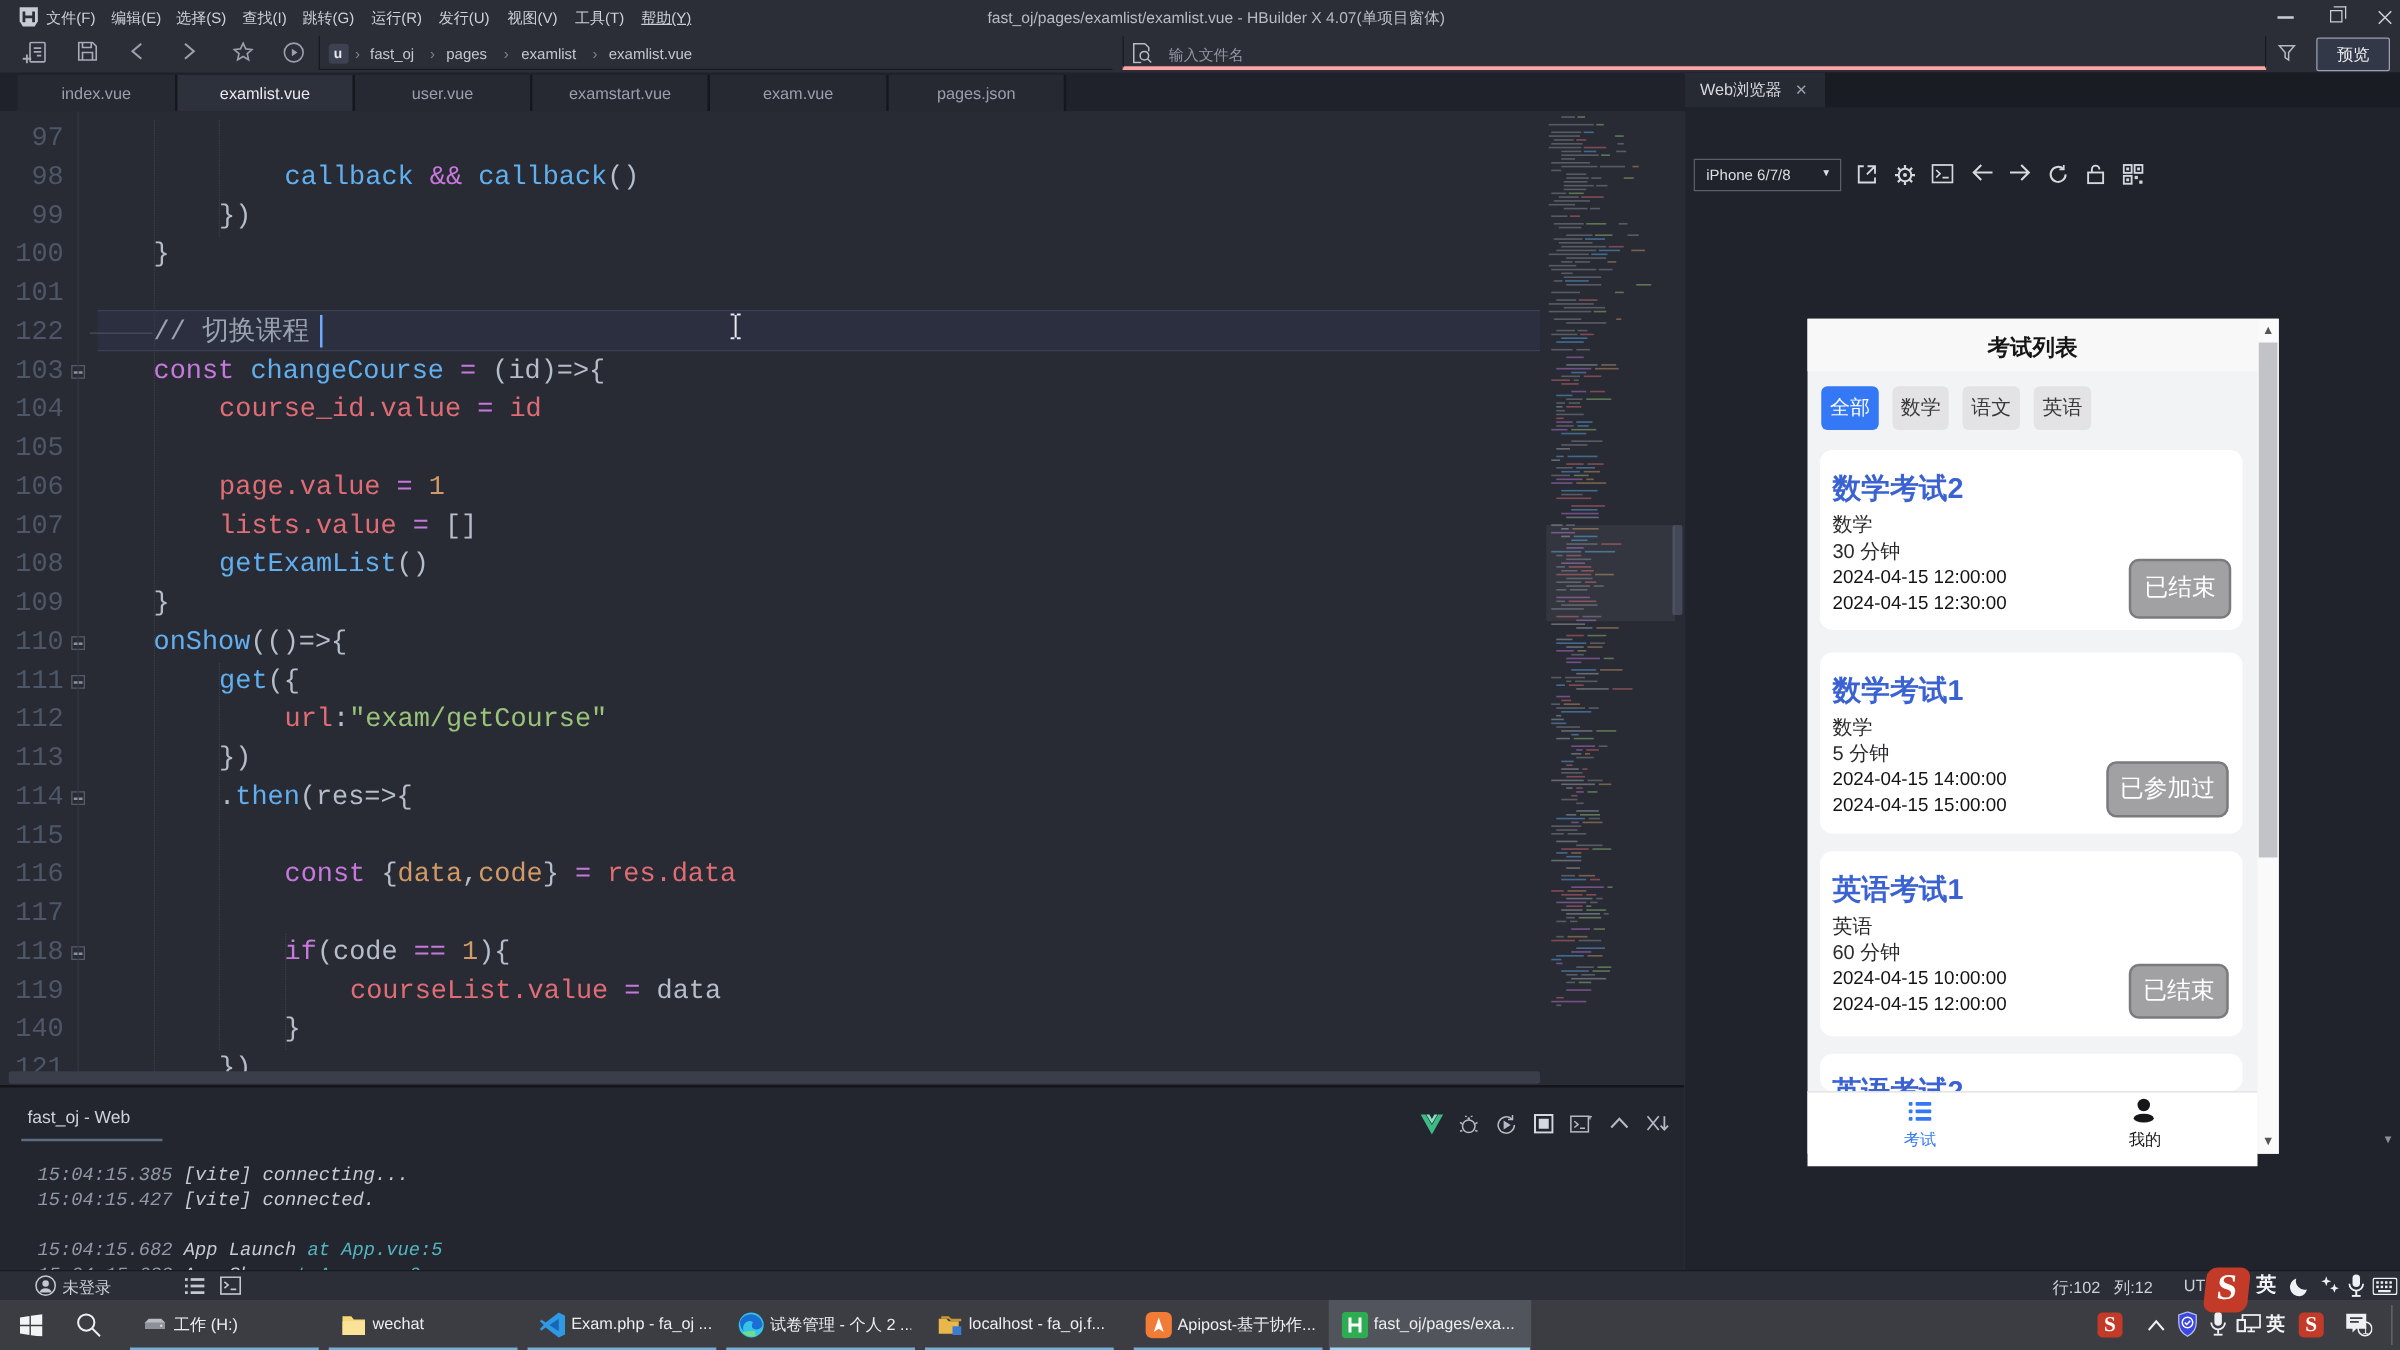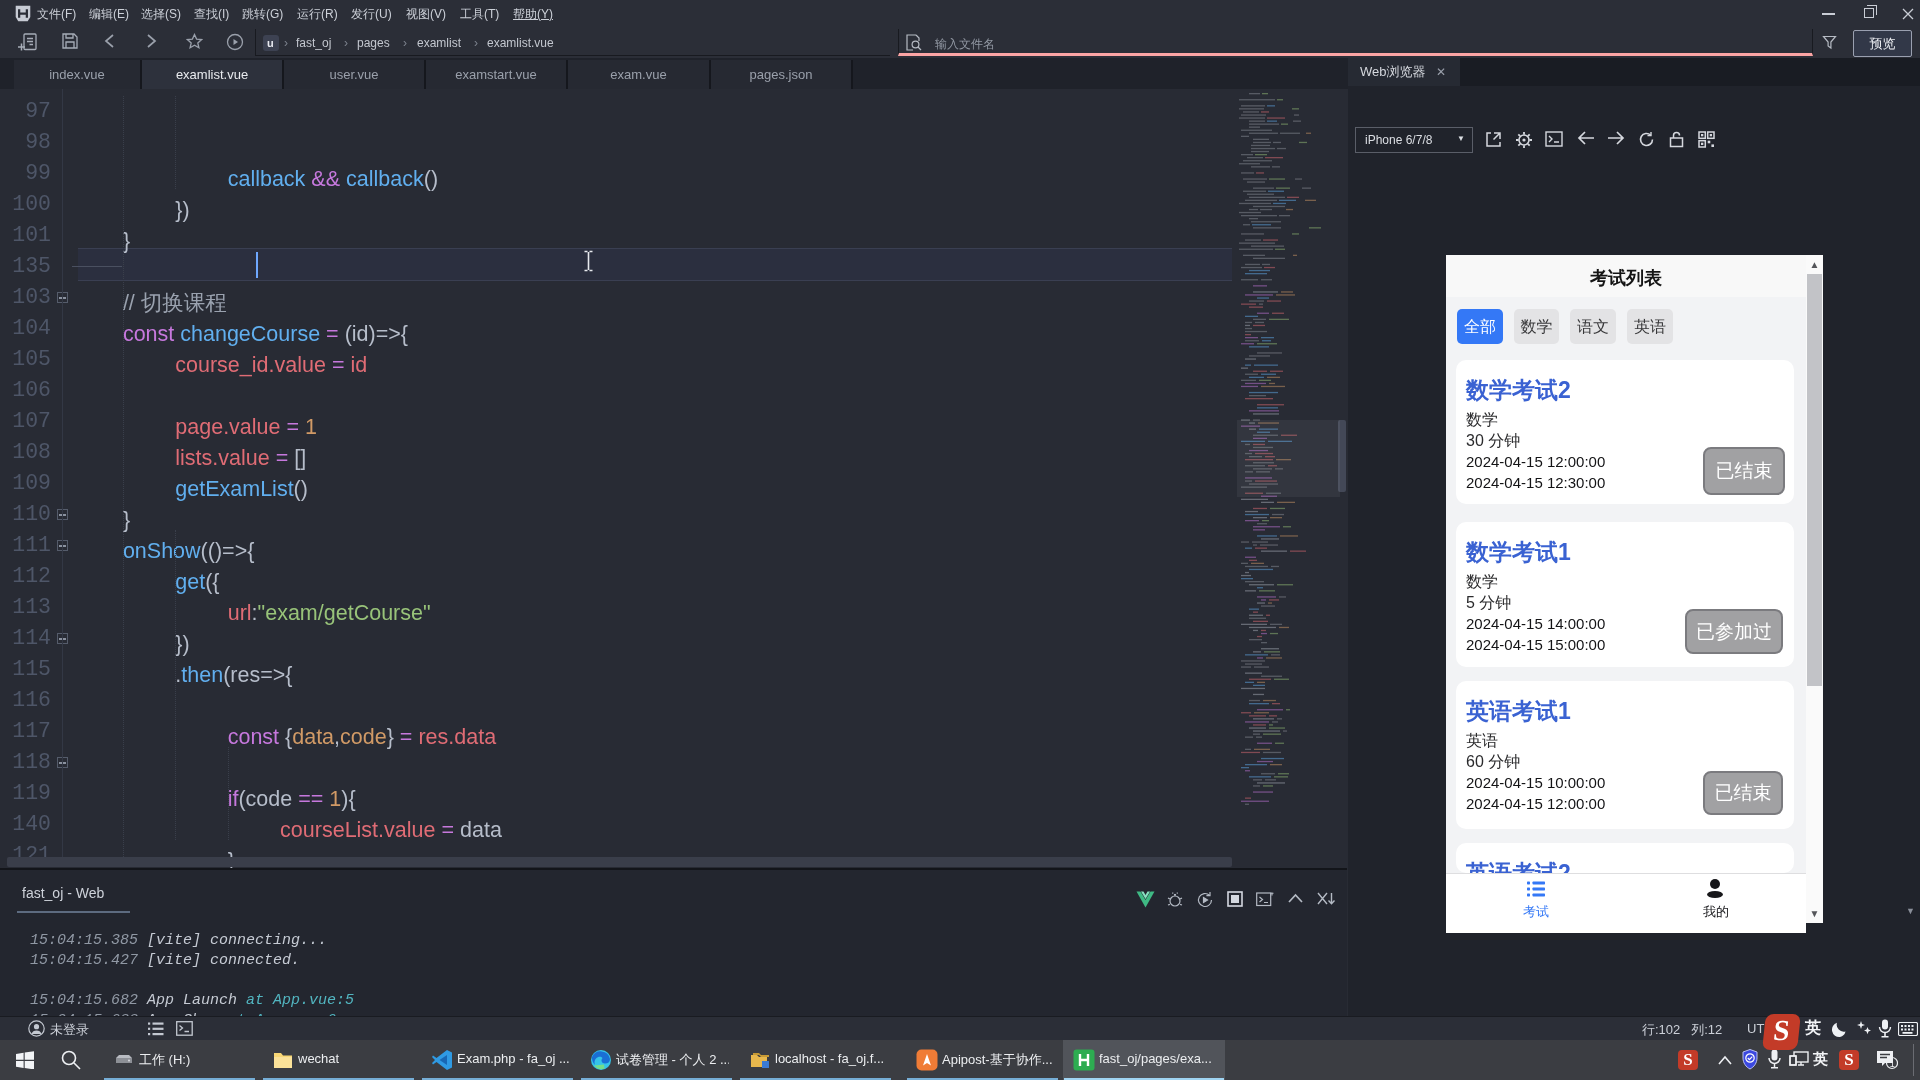--- a/index.html
+++ b/index.html
@@ -26,21 +26,21 @@
 
   
   #tabstrip { position:absolute; left:0; top:58px; width:1920px; height:31px; background:#1f222a; }
   .tab { position:absolute; top:2px; height:29px; background:#262932; color:#9aa0ab; font-size:13px; text-align:center; line-height:29px; border-right:2px solid #15171d; }
   .tab.active { background:#2d313c; color:#e9ebef; height:29px; }
 
   
   #editor { position:absolute; left:0; top:89px; width:1347px; height:779px; background:#282b34; overflow:hidden; }
   #curline { position:absolute; left:78px; top:159px; width:1154px; height:33px; background:#2b2f3f; border-top:1px solid #3a3f52; border-bottom:1px solid #3a3f52; }
   .lnum { position:absolute; width:51px; text-align:right; color:#4e5668; font-family:"Liberation Mono", monospace; font-size:21.5px; line-height:31px; }
-  .cline { position:absolute; left:0; white-space:pre; font-family:Liberation Sans, sans-serif; font-size:21.5px; line-height:31px; color:#b6bdca;margin-top:37px; }
+  .cline { position:absolute; left:0; white-space:pre; font-family:Liberation Mono, monospace; font-size:21.5px; line-height:31px; color:#b6bdca; }
   .fold { position:absolute; left:57px; width:11px; height:11px; border:1px solid #555c6b; background:#282b34; }
   .fold:before { content:""; position:absolute; left:1px; top:3.5px; width:7px; height:2px; background:#8a919e; }
   .guide { position:absolute; width:0; border-left:1px dotted #3a3f4b; }
   .kw { color:#c678dd; } .fn { color:#61afef; } .vr { color:#e06c75; }
   .nm { color:#d19a66; } .st { color:#98c379; } .cm { color:#9aa2af; } .pn { color:#b6bdca; }
   #cursor { position:absolute; left:256px; top:163px; width:2px; height:26px; background:#6fa8ff; }
   #hscroll { position:absolute; left:7px; top:768px; width:1225px; height:10px; background:#3a3e4a; border-radius:2px; }
   #vscroll { position:absolute; left:1338px; top:331px; width:8px; height:72px; background:#434857; border-radius:2px; }
   #minimap { position:absolute; left:1237px; top:0px; opacity:0.78; }
   #mmview { position:absolute; left:1237px; top:331px; width:103px; height:77px; background:rgba(255,255,255,0.055); }
@@ -102,20 +102,21 @@
     <div class="menu" style="left:37px;">文件(F)</div>
     <div class="menu" style="left:89px;">编辑(E)</div>
     <div class="menu" style="left:141px;">选择(S)</div>
     <div class="menu" style="left:194px;">查找(I)</div>
     <div class="menu" style="left:242px;">跳转(G)</div>
     <div class="menu" style="left:297px;">运行(R)</div>
     <div class="menu" style="left:351px;">发行(U)</div>
     <div class="menu" style="left:406px;">视图(V)</div>
     <div class="menu" style="left:460px;">工具(T)</div>
     <div class="menu" style="left:513px;text-decoration:underline;">帮助(Y)</div>
+    <div class="title">fast_oj/pages/examlist/examlist.vue - HBuilder X 4.07(单项目窗体)</div>
     <div class="winbtn" style="left:1822px; top:13px; width:13px; height:1.5px; background:#c9cdd5;"></div>
     <div class="winbtn" style="left:1864px; top:8px; width:10px; height:10px; border:1.3px solid #c9cdd5;"></div>
     <div class="winbtn" style="left:1867px; top:5px; width:10px; height:10px; border:1.3px solid #c9cdd5; border-left:none; border-bottom:none;"></div>
     <svg class="winbtn" style="left:1902px; top:8px;" width="12" height="12" viewBox="0 0 12 12">
         <path d="M1 1l10 10M11 1l-10 10" stroke="#c9cdd5" stroke-width="1.3"></path>
       </svg>
   </div>
 
   <div id="toolbar">
     <div id="crumbline"></div>
@@ -181,21 +182,21 @@
 
     <div id="codehost">
     <div class="lnum" style="top:7px;">97</div>
     <div class="lnum" style="top:38px;">98</div>
     <div class="cline" style="left:227.7px; top:38px;"><span class="fn">callback</span><span class="pn"> </span><span class="kw">&amp;&amp;</span><span class="pn"> </span><span class="fn">callback</span><span class="pn">()</span></div>
     <div class="lnum" style="top:69px;">99</div>
     <div class="cline" style="left:175.3px; top:69px;"><span class="pn">})</span></div>
     <div class="lnum" style="top:100px;">100</div>
     <div class="cline" style="left:122.9px; top:100px;"><span class="pn">}</span></div>
     <div class="lnum" style="top:131px;">101</div>
-    <div class="lnum" style="top:162px;">135</div>
+    <div class="lnum" style="top:162px;">122</div>
     <div class="cline" style="left:122.9px; top:162px;"><span class="cm">// 切换课程</span></div>
     <div class="lnum" style="top:193px;">103</div>
     <div class="cline" style="left:122.9px; top:193px;"><span class="kw">const</span><span class="pn"> </span><span class="fn">changeCourse</span><span class="pn"> </span><span class="kw">=</span><span class="pn"> (id)=&gt;{</span></div>
     <div class="fold" style="top:203px;"></div>
     <div class="lnum" style="top:224px;">104</div>
     <div class="cline" style="left:175.3px; top:224px;"><span class="vr">course_id.value</span><span class="pn"> </span><span class="kw">=</span><span class="pn"> </span><span class="vr">id</span></div>
     <div class="lnum" style="top:255px;">105</div>
     <div class="lnum" style="top:286px;">106</div>
     <div class="cline" style="left:175.3px; top:286px;"><span class="vr">page.value</span><span class="pn"> </span><span class="kw">=</span><span class="pn"> </span><span class="nm">1</span></div>
     <div class="lnum" style="top:317px;">107</div>

